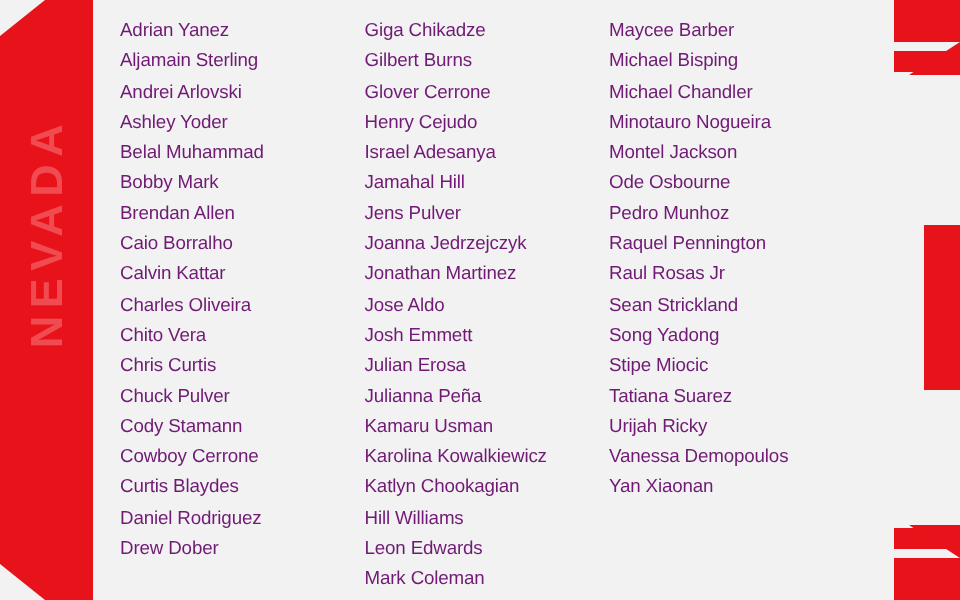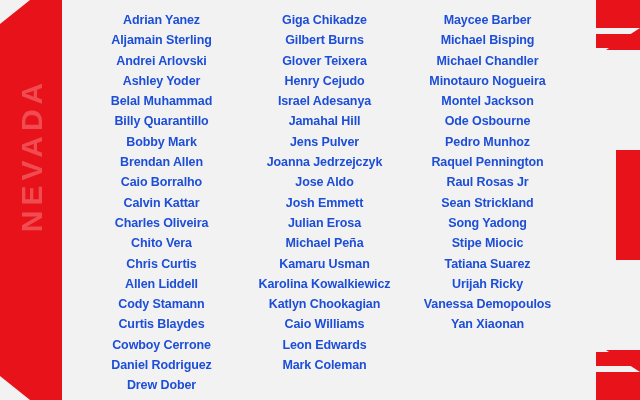--- a/index.html
+++ b/index.html
@@ -105,27 +105,26 @@
     left: 80px;
     top: 10px;
     width: 520px;
     display: flex;
     gap: 0;
   }
   .column {
     width: 163px;
   }
   .name {
-    color: #1d4ed8;
+    color: #701a75;
     font-size: 12.5px;
-    font-weight: bold;
+    font-weight: normal;
     line-height: 20.3px;
     white-space: nowrap;
     letter-spacing: -0.1px;
-    text-align: center;
   }
 </style>
 </head>
 <body>
 
 <div class="screen">
 
   <div class="left-band">
     <div class="band-notch"></div>
     <div class="band-notch-bottom"></div>
@@ -143,53 +142,53 @@
   </div>
 
   <div class="columns">
 
     <div class="column">
       <div class="name">Adrian Yanez</div>
       <div class="name">Aljamain Sterling</div>
       <div class="name">Andrei Arlovski</div>
       <div class="name">Ashley Yoder</div>
       <div class="name">Belal Muhammad</div>
-      <div class="name">Billy Quarantillo</div>
       <div class="name">Bobby Mark</div>
       <div class="name">Brendan Allen</div>
       <div class="name">Caio Borralho</div>
       <div class="name">Calvin Kattar</div>
       <div class="name">Charles Oliveira</div>
       <div class="name">Chito Vera</div>
       <div class="name">Chris Curtis</div>
-      <div class="name">Allen Liddell</div>
+      <div class="name">Chuck Pulver</div>
       <div class="name">Cody Stamann</div>
+      <div class="name">Cowboy Cerrone</div>
       <div class="name">Curtis Blaydes</div>
-      <div class="name">Cowboy Cerrone</div>
       <div class="name">Daniel Rodriguez</div>
       <div class="name">Drew Dober</div>
     </div>
 
     <div class="column">
       <div class="name">Giga Chikadze</div>
       <div class="name">Gilbert Burns</div>
-      <div class="name">Glover Teixera</div>
+      <div class="name">Glover Cerrone</div>
       <div class="name">Henry Cejudo</div>
       <div class="name">Israel Adesanya</div>
       <div class="name">Jamahal Hill</div>
       <div class="name">Jens Pulver</div>
       <div class="name">Joanna Jedrzejczyk</div>
+      <div class="name">Jonathan Martinez</div>
       <div class="name">Jose Aldo</div>
       <div class="name">Josh Emmett</div>
       <div class="name">Julian Erosa</div>
-      <div class="name">Michael Peña</div>
+      <div class="name">Julianna Peña</div>
       <div class="name">Kamaru Usman</div>
       <div class="name">Karolina Kowalkiewicz</div>
       <div class="name">Katlyn Chookagian</div>
-      <div class="name">Caio Williams</div>
+      <div class="name">Hill Williams</div>
       <div class="name">Leon Edwards</div>
       <div class="name">Mark Coleman</div>
     </div>
 
     <div class="column">
       <div class="name">Maycee Barber</div>
       <div class="name">Michael Bisping</div>
       <div class="name">Michael Chandler</div>
       <div class="name">Minotauro Nogueira</div>
       <div class="name">Montel Jackson</div>

